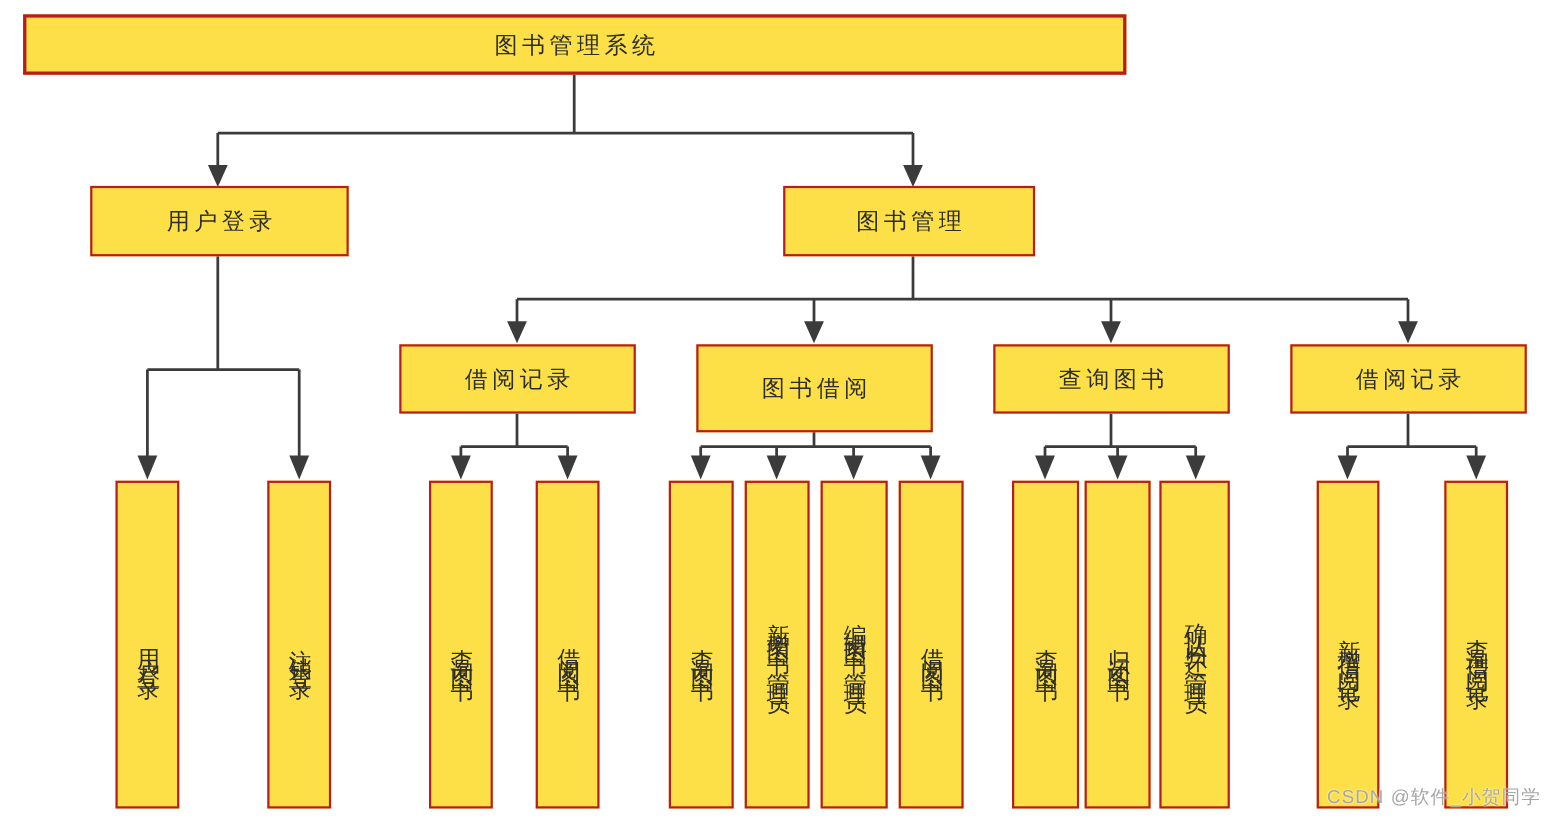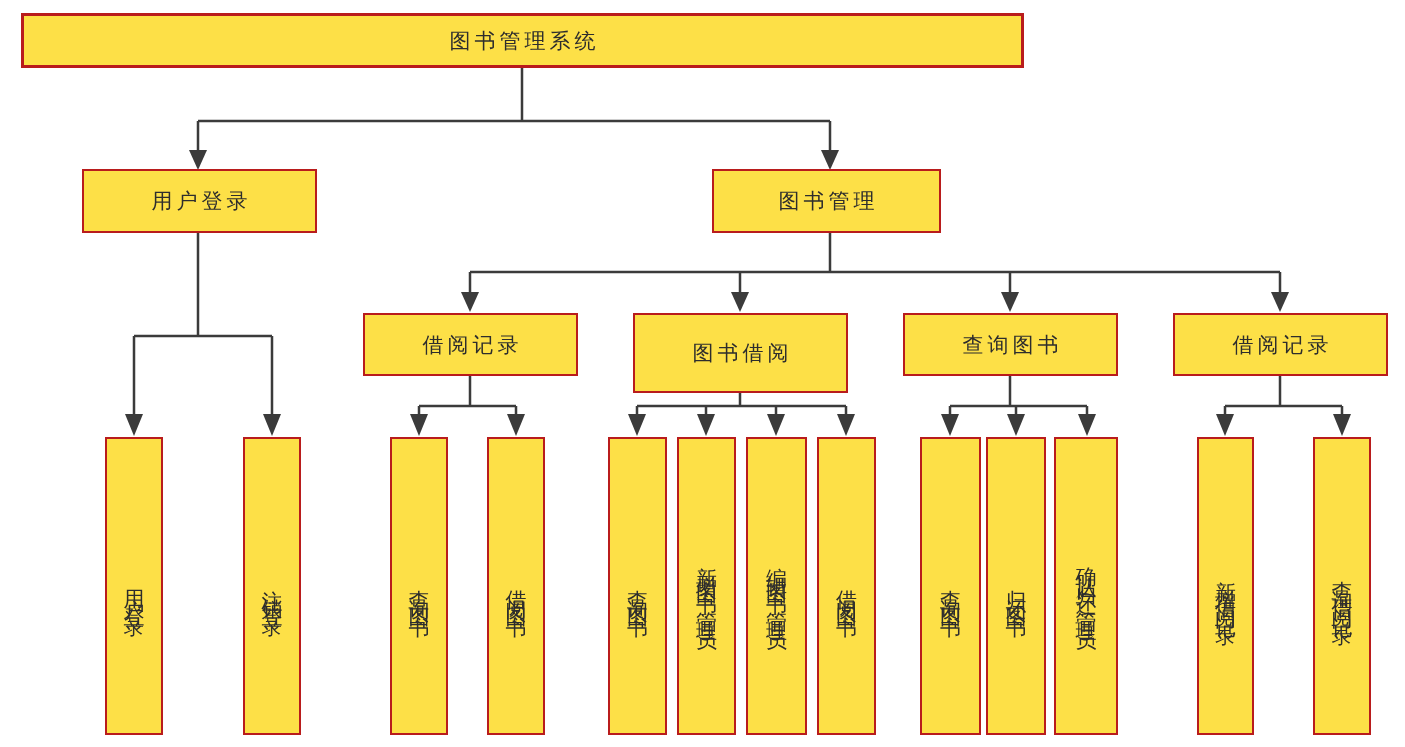--- a/index.html
+++ b/index.html
@@ -138,14 +138,15 @@
   <div class="node v" style="left:746px;top:437px;width:61px;height:298px">编辑图书（管理员）</div>
   <div class="node v" style="left:817px;top:437px;width:59px;height:298px">借阅图书</div>
 
   <div class="node v" style="left:920px;top:437px;width:61px;height:298px">查询图书</div>
   <div class="node v" style="left:986px;top:437px;width:60px;height:298px">归还图书</div>
   <div class="node v" style="left:1054px;top:437px;width:64px;height:298px">确认归还（管理员）</div>
 
   <div class="node v" style="left:1197px;top:437px;width:57px;height:298px">新增借阅记录</div>
   <div class="node v" style="left:1313px;top:437px;width:58px;height:298px">查询借阅记录</div>
 
+  <div class="watermark">CSDN @软件_小贺同学</div>
 
 </div>
 
 </body></html>

